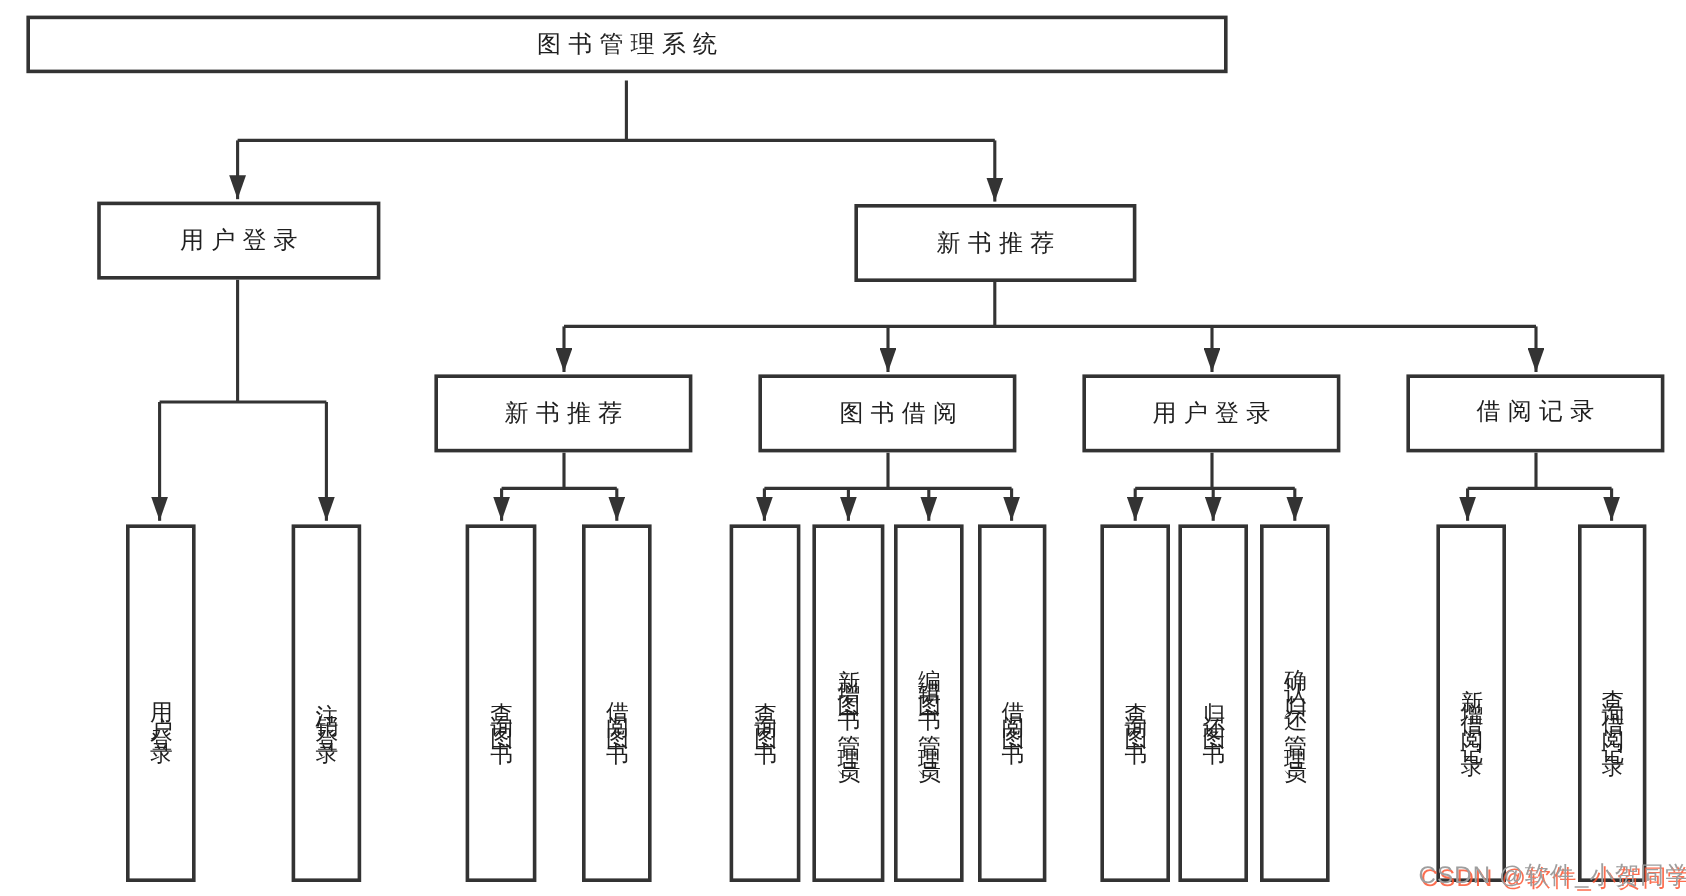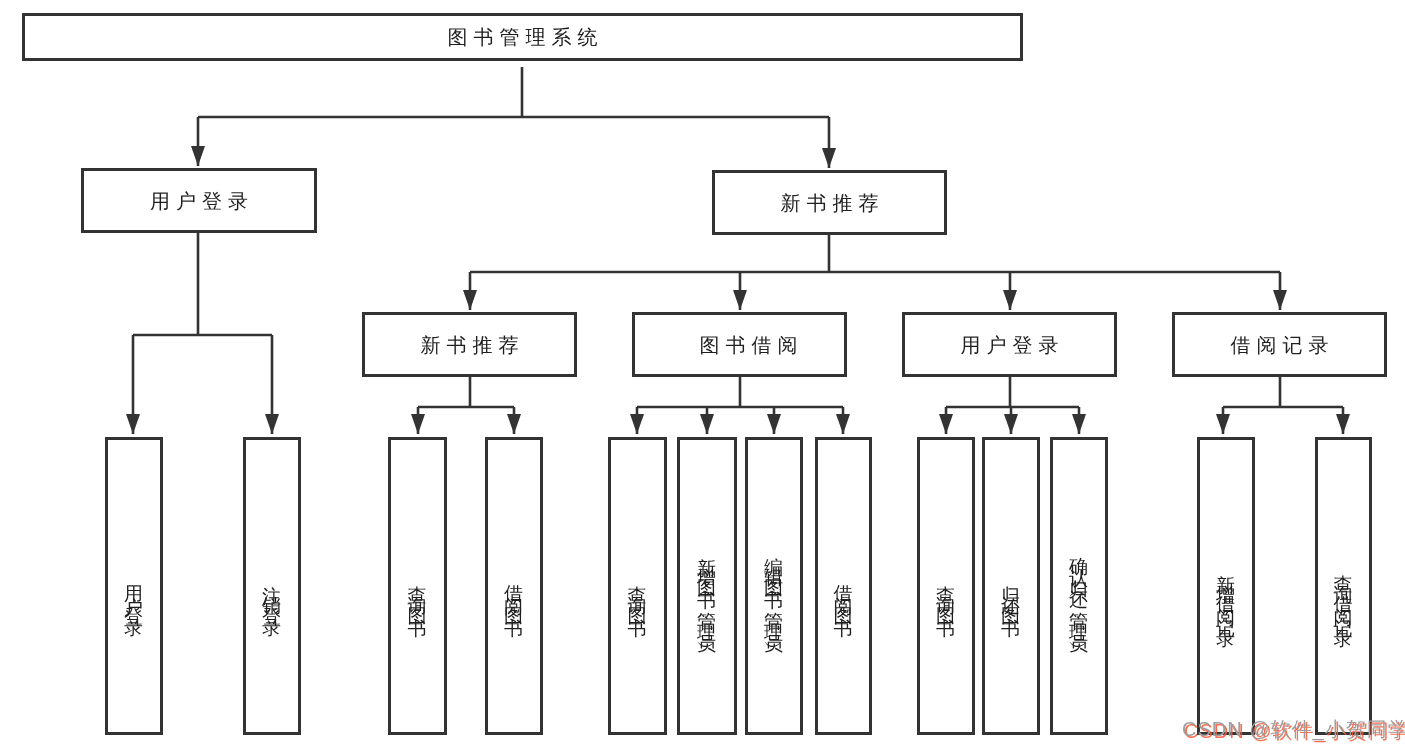--- a/index.html
+++ b/index.html
@@ -88,21 +88,21 @@
 
   <div class="node node--branch" style="left:362px;top:312px;">
     <span class="h-label">新书推荐</span>
   </div>
   <div class="node node--branch" style="left:632px;top:312px;padding-left:18px;">
     <span class="h-label">图书借阅</span>
   </div>
   <div class="node node--branch" style="left:902px;top:312px;">
     <span class="h-label">用户登录</span>
   </div>
-  <div class="node node--branch" style="left:1172px;top:312px;">
+  <div class="node node--branch" style="left:1172px;top:312px;font-family:Liberation Mono, monospace;">
     <span class="h-label">借阅记录</span>
   </div>
 
   <div class="node node--leaf" style="left:105px;">
     <span class="v-label">用户登录</span>
   </div>
   <div class="node node--leaf" style="left:243px;">
     <span class="v-label">注销登录</span>
   </div>
 

